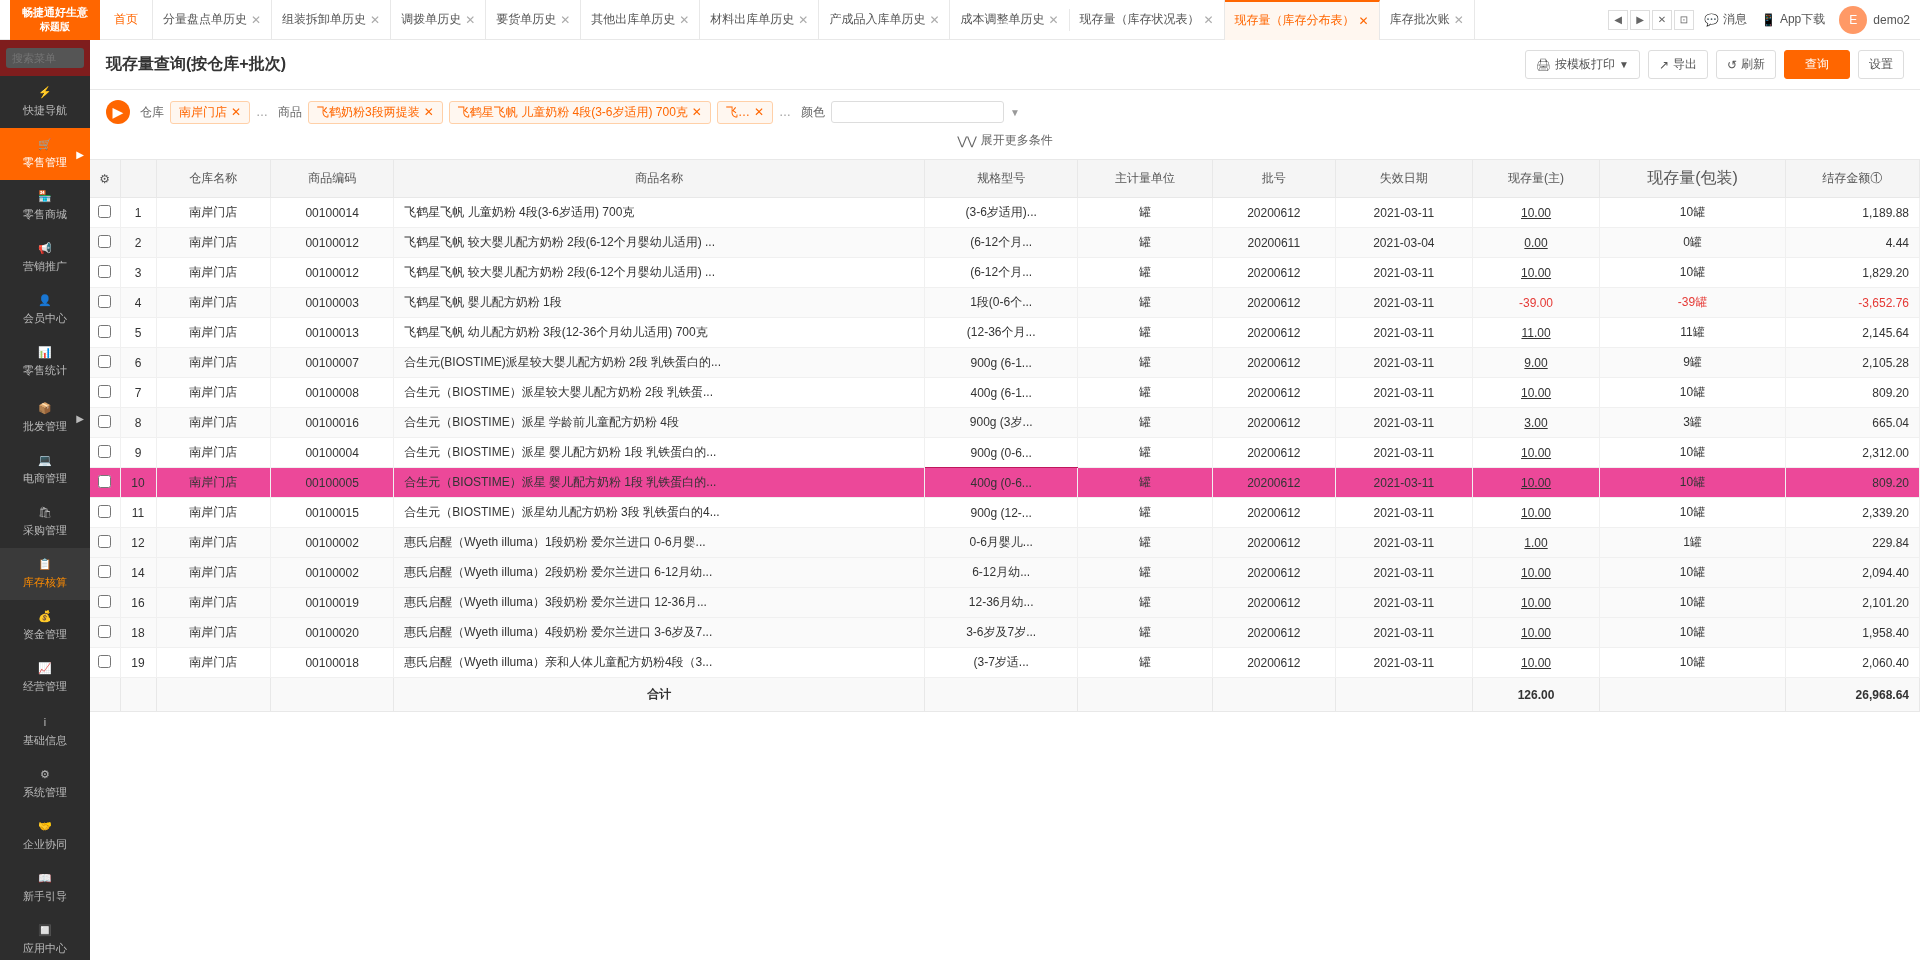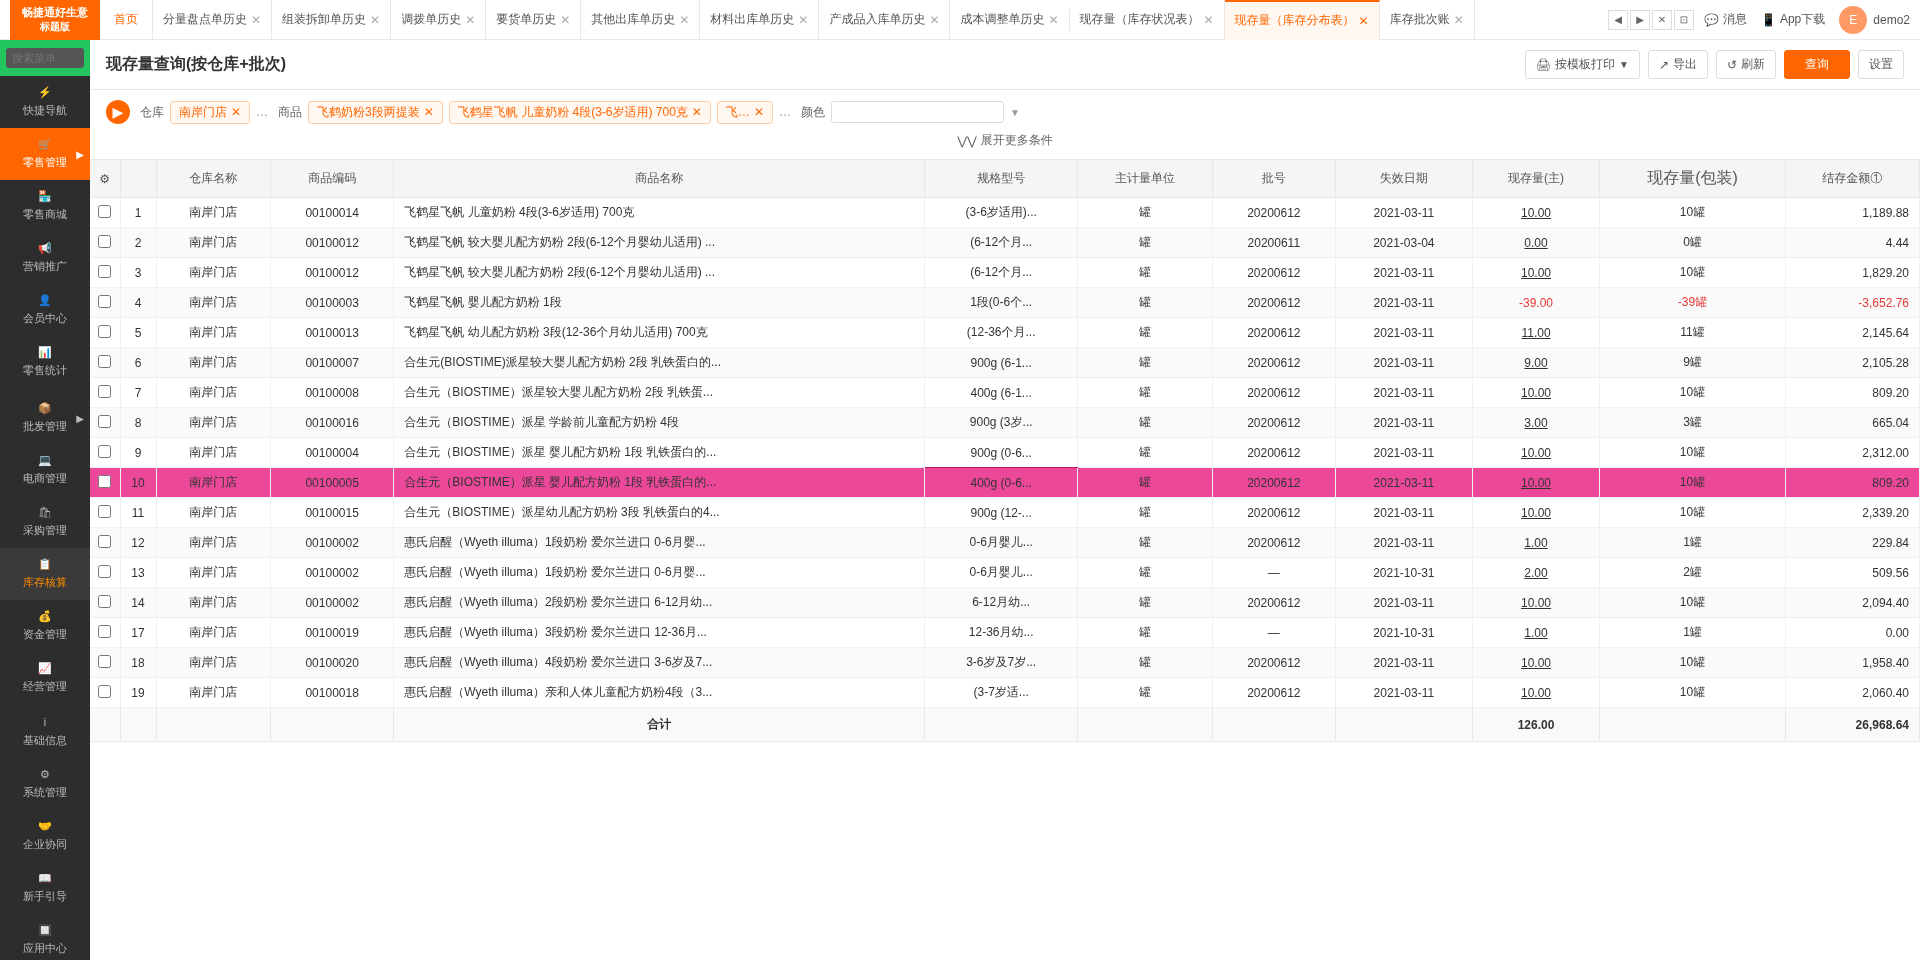--- a/index.html
+++ b/index.html
@@ -56,21 +56,21 @@
     <div style="display:flex;align-items:center;gap:6px;cursor:pointer;">
       <div style="width:28px;height:28px;border-radius:50%;background:#ff9966;display:flex;align-items:center;justify-content:center;font-size:12px;color:#fff;">E</div>
       <span style="font-size:12px;color:#555;">demo2</span>
     </div>
   </div>
 </div>
 
 <div style="display:flex; height:920px;">
 
   <div style="width:90px; background:#2d2d2d; display:flex; flex-direction:column; overflow-y:auto; flex-shrink:0;">
-    <div style="padding:8px 6px; background:#22c55e;">
+    <div style="padding:8px 6px; background:#7f1d1d;">
       <input placeholder="搜索菜单" style="width: 100%; background: rgb(85, 85, 85); border: none; border-radius: 3px; padding: 4px 6px; color: rgb(255, 255, 255); font-size: 11px;">
     </div>
     <div style="display:flex;flex-direction:column;align-items:center;padding:10px 0;cursor:pointer;color:#bbb;font-size:11px;gap:4px;">
       <span>⚡</span>
       <span>快捷导航</span>
     </div>
     <div style="display:flex;flex-direction:column;align-items:center;padding:10px 0;cursor:pointer;background:#ff6600;color:#fff;font-size:11px;gap:4px;position:relative;">
       <span>🛒</span>
       <span>零售管理</span>
       <span style="position:absolute;right:6px;top:50%;transform:translateY(-50%);font-size:10px;">▶</span>
@@ -414,67 +414,51 @@
     <td style="padding:6px 10px;text-align:center;font-size:12px;color:#333;border-bottom:1px solid #f0f0f0;border-right:1px solid #f0f0f0;">00100002</td>
     <td style="padding:6px 10px;text-align:left;font-size:12px;color:#333;border-bottom:1px solid #f0f0f0;border-right:1px solid #f0f0f0;max-width:320px;overflow:hidden;text-overflow:ellipsis;white-space:nowrap;">惠氏启醒（Wyeth illuma）1段奶粉 爱尔兰进口 0-6月婴...</td>
     <td style="padding:6px 10px;text-align:center;font-size:12px;color:#333;border-bottom:1px solid #f0f0f0;border-right:1px solid #f0f0f0;">0-6月婴儿...</td>
     <td style="padding:6px 10px;text-align:center;font-size:12px;color:#333;border-bottom:1px solid #f0f0f0;border-right:1px solid #f0f0f0;">罐</td>
     <td style="padding:6px 10px;text-align:center;font-size:12px;color:#333;border-bottom:1px solid #f0f0f0;border-right:1px solid #f0f0f0;">20200612</td>
     <td style="padding:6px 10px;text-align:center;font-size:12px;color:#333;border-bottom:1px solid #f0f0f0;border-right:1px solid #f0f0f0;">2021-03-11</td>
     <td style="padding:6px 10px;text-align:center;font-size:12px;color:#333;border-bottom:1px solid #f0f0f0;border-right:1px solid #f0f0f0;text-decoration:underline;cursor:pointer;">1.00</td>
     <td style="padding:6px 10px;text-align:center;font-size:12px;color:#333;border-bottom:1px solid #f0f0f0;border-right:1px solid #f0f0f0;">1罐</td>
     <td style="padding:6px 10px;text-align:right;font-size:12px;color:#333;border-bottom:1px solid #f0f0f0;border-right:1px solid #f0f0f0;">229.84</td>
   </tr>
-            <tr style="background: rgb(255, 255, 255);">
-    <td style="padding:6px;text-align:center;border-bottom:1px solid #f0f0f0;border-right:1px solid #f0f0f0;">
-      <input type="checkbox" style="">
-    </td>
-    <td style="padding:6px 10px;text-align:center;font-size:12px;color:#333;border-bottom:1px solid #f0f0f0;border-right:1px solid #f0f0f0;">13</td>
-    <td style="padding:6px 10px;text-align:center;font-size:12px;color:#333;border-bottom:1px solid #f0f0f0;border-right:1px solid #f0f0f0;">南岸门店</td>
-    <td style="padding:6px 10px;text-align:center;font-size:12px;color:#333;border-bottom:1px solid #f0f0f0;border-right:1px solid #f0f0f0;">00100002</td>
-    <td style="padding:6px 10px;text-align:left;font-size:12px;color:#333;border-bottom:1px solid #f0f0f0;border-right:1px solid #f0f0f0;max-width:320px;overflow:hidden;text-overflow:ellipsis;white-space:nowrap;">惠氏启醒（Wyeth illuma）1段奶粉 爱尔兰进口 0-6月婴...</td>
-    <td style="padding:6px 10px;text-align:center;font-size:12px;color:#333;border-bottom:1px solid #f0f0f0;border-right:1px solid #f0f0f0;">0-6月婴儿...</td>
-    <td style="padding:6px 10px;text-align:center;font-size:12px;color:#333;border-bottom:1px solid #f0f0f0;border-right:1px solid #f0f0f0;">罐</td>
-    <td style="padding:6px 10px;text-align:center;font-size:12px;color:#333;border-bottom:1px solid #f0f0f0;border-right:1px solid #f0f0f0;">—</td>
-    <td style="padding:6px 10px;text-align:center;font-size:12px;color:#333;border-bottom:1px solid #f0f0f0;border-right:1px solid #f0f0f0;">2021-10-31</td>
-    <td style="padding:6px 10px;text-align:center;font-size:12px;color:#333;border-bottom:1px solid #f0f0f0;border-right:1px solid #f0f0f0;text-decoration:underline;cursor:pointer;">2.00</td>
-    <td style="padding:6px 10px;text-align:center;font-size:12px;color:#333;border-bottom:1px solid #f0f0f0;border-right:1px solid #f0f0f0;">2罐</td>
-    <td style="padding:6px 10px;text-align:right;font-size:12px;color:#333;border-bottom:1px solid #f0f0f0;border-right:1px solid #f0f0f0;">509.56</td>
-  </tr>
             <tr style="background: rgb(250, 250, 250);">
     <td style="padding:6px;text-align:center;border-bottom:1px solid #f0f0f0;border-right:1px solid #f0f0f0;">
       <input type="checkbox" style="">
     </td>
     <td style="padding:6px 10px;text-align:center;font-size:12px;color:#333;border-bottom:1px solid #f0f0f0;border-right:1px solid #f0f0f0;">14</td>
     <td style="padding:6px 10px;text-align:center;font-size:12px;color:#333;border-bottom:1px solid #f0f0f0;border-right:1px solid #f0f0f0;">南岸门店</td>
     <td style="padding:6px 10px;text-align:center;font-size:12px;color:#333;border-bottom:1px solid #f0f0f0;border-right:1px solid #f0f0f0;">00100002</td>
     <td style="padding:6px 10px;text-align:left;font-size:12px;color:#333;border-bottom:1px solid #f0f0f0;border-right:1px solid #f0f0f0;max-width:320px;overflow:hidden;text-overflow:ellipsis;white-space:nowrap;">惠氏启醒（Wyeth illuma）2段奶粉 爱尔兰进口 6-12月幼...</td>
     <td style="padding:6px 10px;text-align:center;font-size:12px;color:#333;border-bottom:1px solid #f0f0f0;border-right:1px solid #f0f0f0;">6-12月幼...</td>
     <td style="padding:6px 10px;text-align:center;font-size:12px;color:#333;border-bottom:1px solid #f0f0f0;border-right:1px solid #f0f0f0;">罐</td>
     <td style="padding:6px 10px;text-align:center;font-size:12px;color:#333;border-bottom:1px solid #f0f0f0;border-right:1px solid #f0f0f0;">20200612</td>
     <td style="padding:6px 10px;text-align:center;font-size:12px;color:#333;border-bottom:1px solid #f0f0f0;border-right:1px solid #f0f0f0;">2021-03-11</td>
     <td style="padding:6px 10px;text-align:center;font-size:12px;color:#333;border-bottom:1px solid #f0f0f0;border-right:1px solid #f0f0f0;text-decoration:underline;cursor:pointer;">10.00</td>
     <td style="padding:6px 10px;text-align:center;font-size:12px;color:#333;border-bottom:1px solid #f0f0f0;border-right:1px solid #f0f0f0;">10罐</td>
     <td style="padding:6px 10px;text-align:right;font-size:12px;color:#333;border-bottom:1px solid #f0f0f0;border-right:1px solid #f0f0f0;">2,094.40</td>
   </tr>
-            <tr style="background: rgb(255, 255, 255);">
-    <td style="padding:6px;text-align:center;border-bottom:1px solid #f0f0f0;border-right:1px solid #f0f0f0;">
-      <input type="checkbox" style="">
-    </td>
-    <td style="padding:6px 10px;text-align:center;font-size:12px;color:#333;border-bottom:1px solid #f0f0f0;border-right:1px solid #f0f0f0;">17</td>
+            <tr style="background: rgb(250, 250, 250);">
+    <td style="padding:6px;text-align:center;border-bottom:1px solid #f0f0f0;border-right:1px solid #f0f0f0;">
+      <input type="checkbox" style="">
+    </td>
+    <td style="padding:6px 10px;text-align:center;font-size:12px;color:#333;border-bottom:1px solid #f0f0f0;border-right:1px solid #f0f0f0;">16</td>
     <td style="padding:6px 10px;text-align:center;font-size:12px;color:#333;border-bottom:1px solid #f0f0f0;border-right:1px solid #f0f0f0;">南岸门店</td>
     <td style="padding:6px 10px;text-align:center;font-size:12px;color:#333;border-bottom:1px solid #f0f0f0;border-right:1px solid #f0f0f0;">00100019</td>
     <td style="padding:6px 10px;text-align:left;font-size:12px;color:#333;border-bottom:1px solid #f0f0f0;border-right:1px solid #f0f0f0;max-width:320px;overflow:hidden;text-overflow:ellipsis;white-space:nowrap;">惠氏启醒（Wyeth illuma）3段奶粉 爱尔兰进口 12-36月...</td>
     <td style="padding:6px 10px;text-align:center;font-size:12px;color:#333;border-bottom:1px solid #f0f0f0;border-right:1px solid #f0f0f0;">12-36月幼...</td>
     <td style="padding:6px 10px;text-align:center;font-size:12px;color:#333;border-bottom:1px solid #f0f0f0;border-right:1px solid #f0f0f0;">罐</td>
-    <td style="padding:6px 10px;text-align:center;font-size:12px;color:#333;border-bottom:1px solid #f0f0f0;border-right:1px solid #f0f0f0;">—</td>
-    <td style="padding:6px 10px;text-align:center;font-size:12px;color:#333;border-bottom:1px solid #f0f0f0;border-right:1px solid #f0f0f0;">2021-10-31</td>
-    <td style="padding:6px 10px;text-align:center;font-size:12px;color:#333;border-bottom:1px solid #f0f0f0;border-right:1px solid #f0f0f0;text-decoration:underline;cursor:pointer;">1.00</td>
-    <td style="padding:6px 10px;text-align:center;font-size:12px;color:#333;border-bottom:1px solid #f0f0f0;border-right:1px solid #f0f0f0;">1罐</td>
-    <td style="padding:6px 10px;text-align:right;font-size:12px;color:#333;border-bottom:1px solid #f0f0f0;border-right:1px solid #f0f0f0;">0.00</td>
+    <td style="padding:6px 10px;text-align:center;font-size:12px;color:#333;border-bottom:1px solid #f0f0f0;border-right:1px solid #f0f0f0;">20200612</td>
+    <td style="padding:6px 10px;text-align:center;font-size:12px;color:#333;border-bottom:1px solid #f0f0f0;border-right:1px solid #f0f0f0;">2021-03-11</td>
+    <td style="padding:6px 10px;text-align:center;font-size:12px;color:#333;border-bottom:1px solid #f0f0f0;border-right:1px solid #f0f0f0;text-decoration:underline;cursor:pointer;">10.00</td>
+    <td style="padding:6px 10px;text-align:center;font-size:12px;color:#333;border-bottom:1px solid #f0f0f0;border-right:1px solid #f0f0f0;">10罐</td>
+    <td style="padding:6px 10px;text-align:right;font-size:12px;color:#333;border-bottom:1px solid #f0f0f0;border-right:1px solid #f0f0f0;">2,101.20</td>
   </tr>
             <tr style="background: rgb(250, 250, 250);">
     <td style="padding:6px;text-align:center;border-bottom:1px solid #f0f0f0;border-right:1px solid #f0f0f0;">
       <input type="checkbox" style="">
     </td>
     <td style="padding:6px 10px;text-align:center;font-size:12px;color:#333;border-bottom:1px solid #f0f0f0;border-right:1px solid #f0f0f0;">18</td>
     <td style="padding:6px 10px;text-align:center;font-size:12px;color:#333;border-bottom:1px solid #f0f0f0;border-right:1px solid #f0f0f0;">南岸门店</td>
     <td style="padding:6px 10px;text-align:center;font-size:12px;color:#333;border-bottom:1px solid #f0f0f0;border-right:1px solid #f0f0f0;">00100020</td>
     <td style="padding:6px 10px;text-align:left;font-size:12px;color:#333;border-bottom:1px solid #f0f0f0;border-right:1px solid #f0f0f0;max-width:320px;overflow:hidden;text-overflow:ellipsis;white-space:nowrap;">惠氏启醒（Wyeth illuma）4段奶粉 爱尔兰进口 3-6岁及7...</td>
     <td style="padding:6px 10px;text-align:center;font-size:12px;color:#333;border-bottom:1px solid #f0f0f0;border-right:1px solid #f0f0f0;">3-6岁及7岁...</td>

